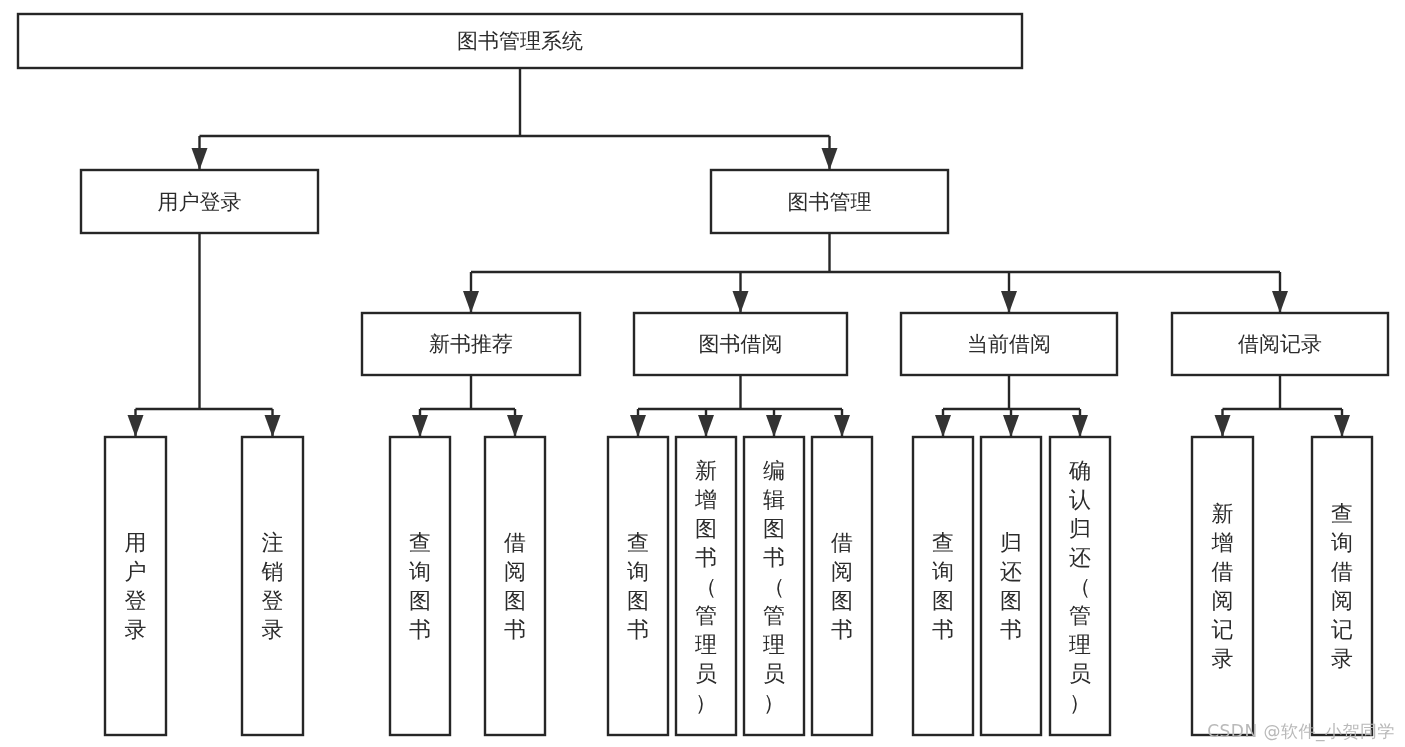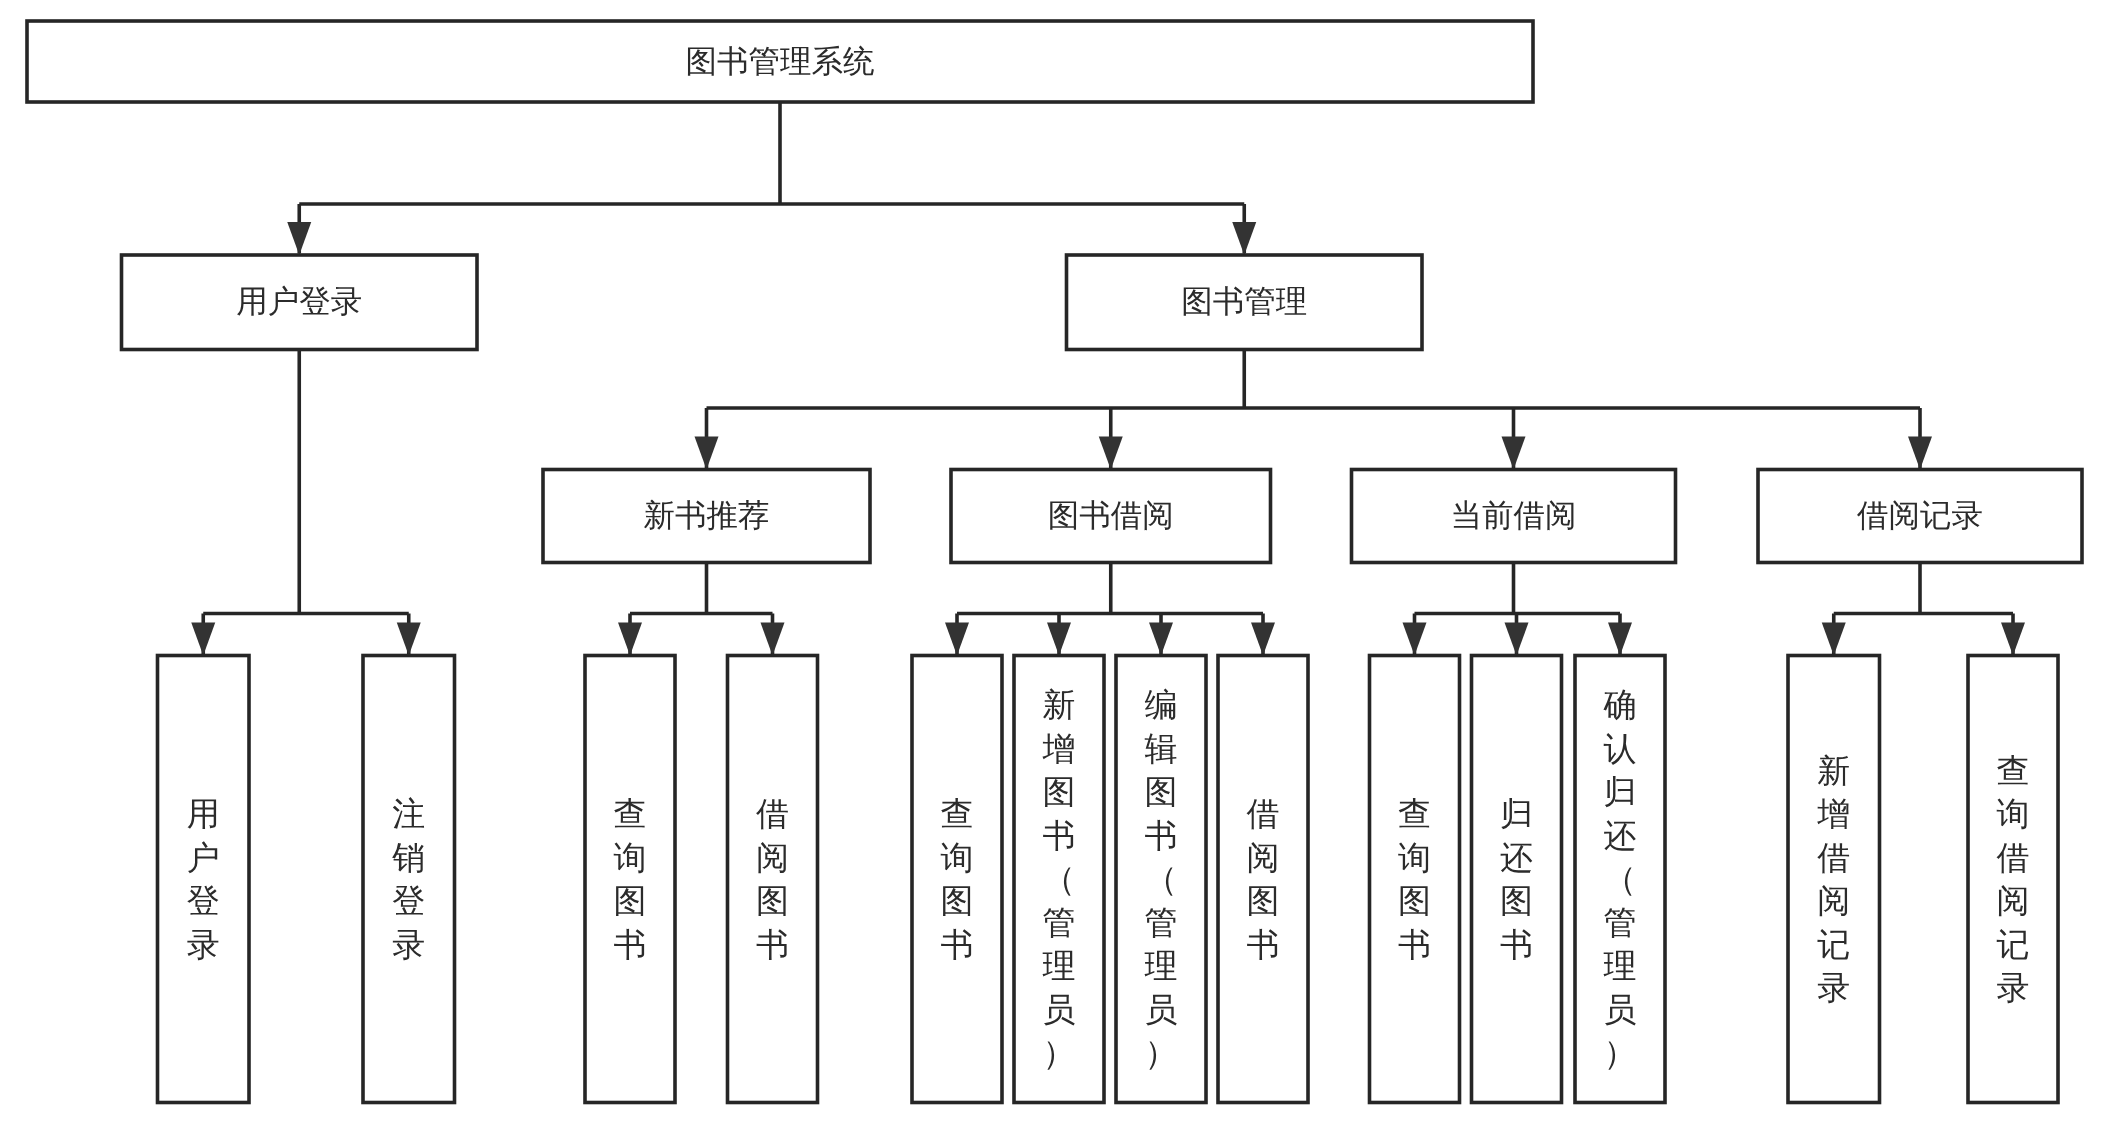--- a/index.html
+++ b/index.html
@@ -200,13 +200,14 @@
         <g>
           <rect x="1192" y="437" width="61" height="298" class="node-rect"></rect>
           <text x="1222.5" y="521" class="node-label-v"><tspan x="1222.5" dy="0">新</tspan><tspan x="1222.5" dy="29">增</tspan><tspan x="1222.5" dy="29">借</tspan><tspan x="1222.5" dy="29">阅</tspan><tspan x="1222.5" dy="29">记</tspan><tspan x="1222.5" dy="29">录</tspan></text>
         </g>
         <g>
           <rect x="1312" y="437" width="60" height="298" class="node-rect"></rect>
           <text x="1342" y="521" class="node-label-v"><tspan x="1342" dy="0">查</tspan><tspan x="1342" dy="29">询</tspan><tspan x="1342" dy="29">借</tspan><tspan x="1342" dy="29">阅</tspan><tspan x="1342" dy="29">记</tspan><tspan x="1342" dy="29">录</tspan></text>
         </g>
       </g>
   </svg>
+  <div class="watermark">CSDN @软件_小贺同学</div>
 </div>
 
 </body></html>

